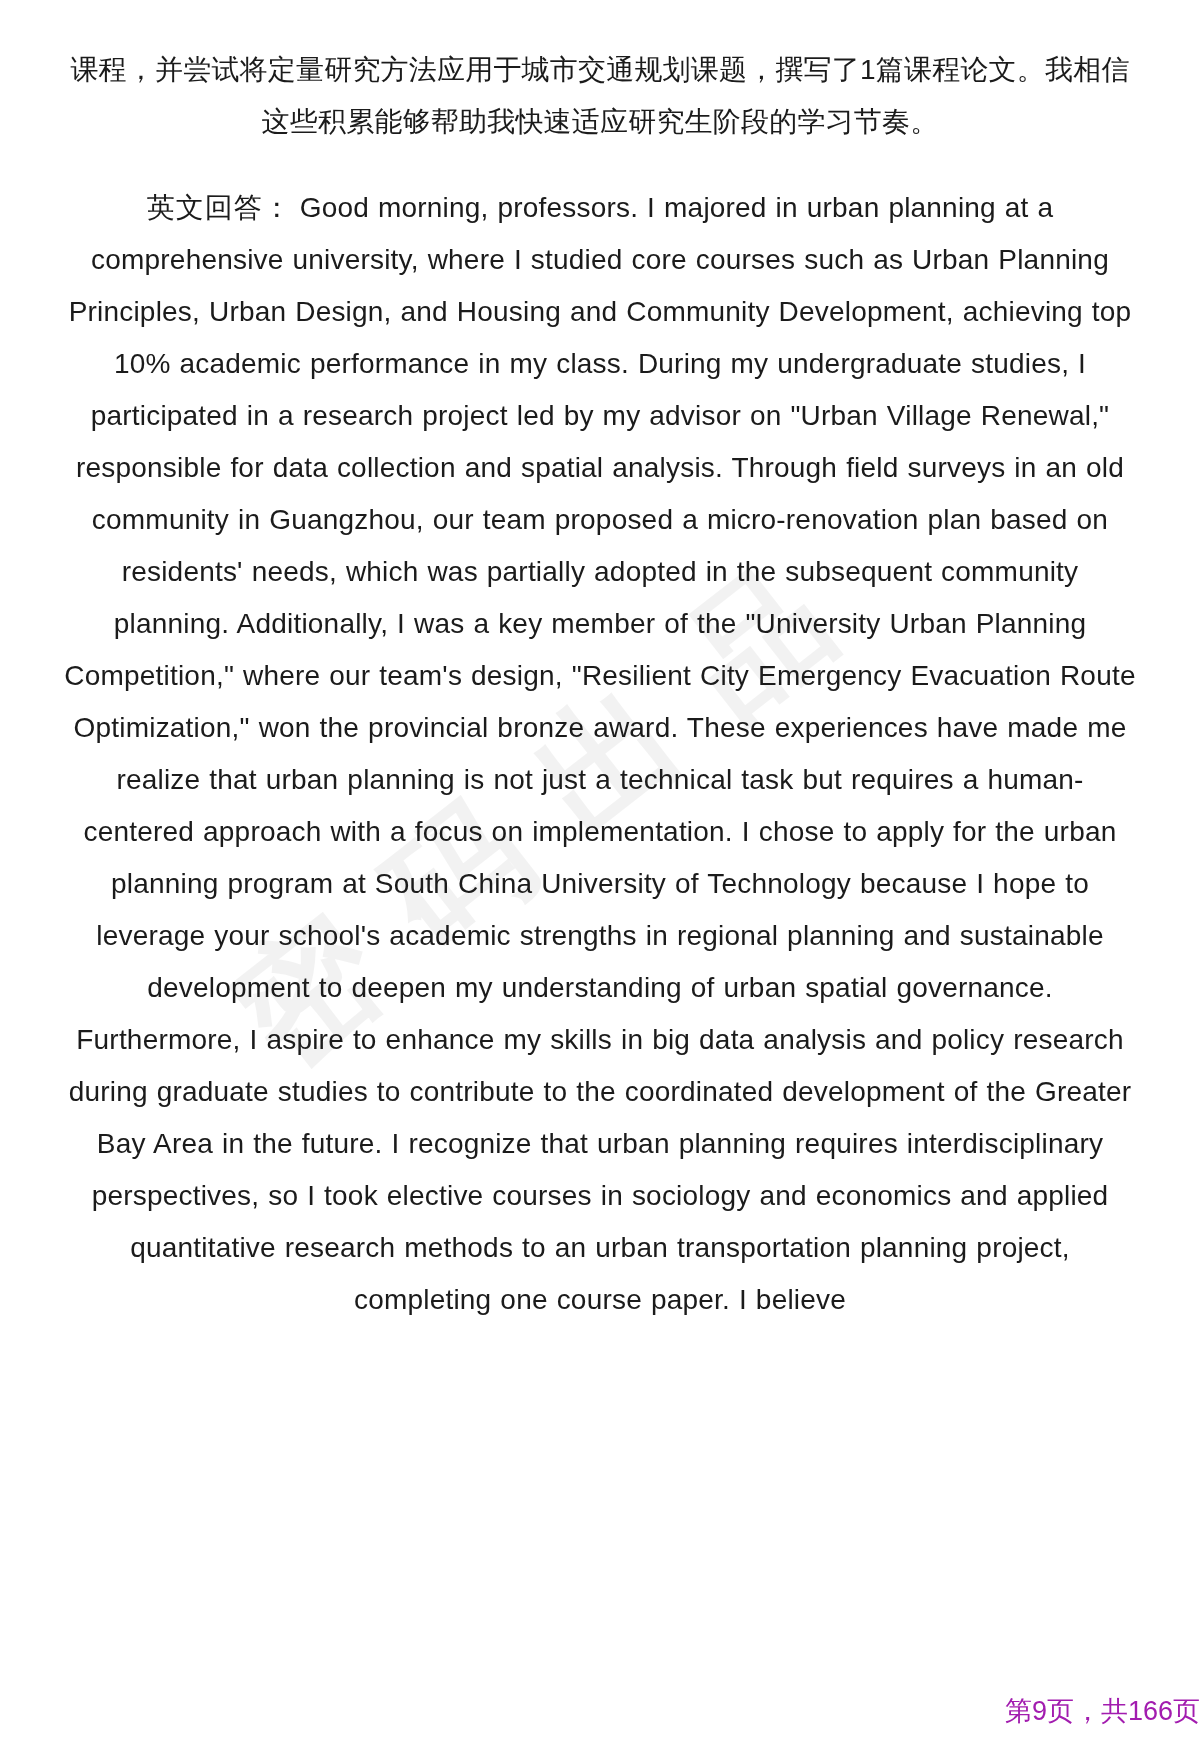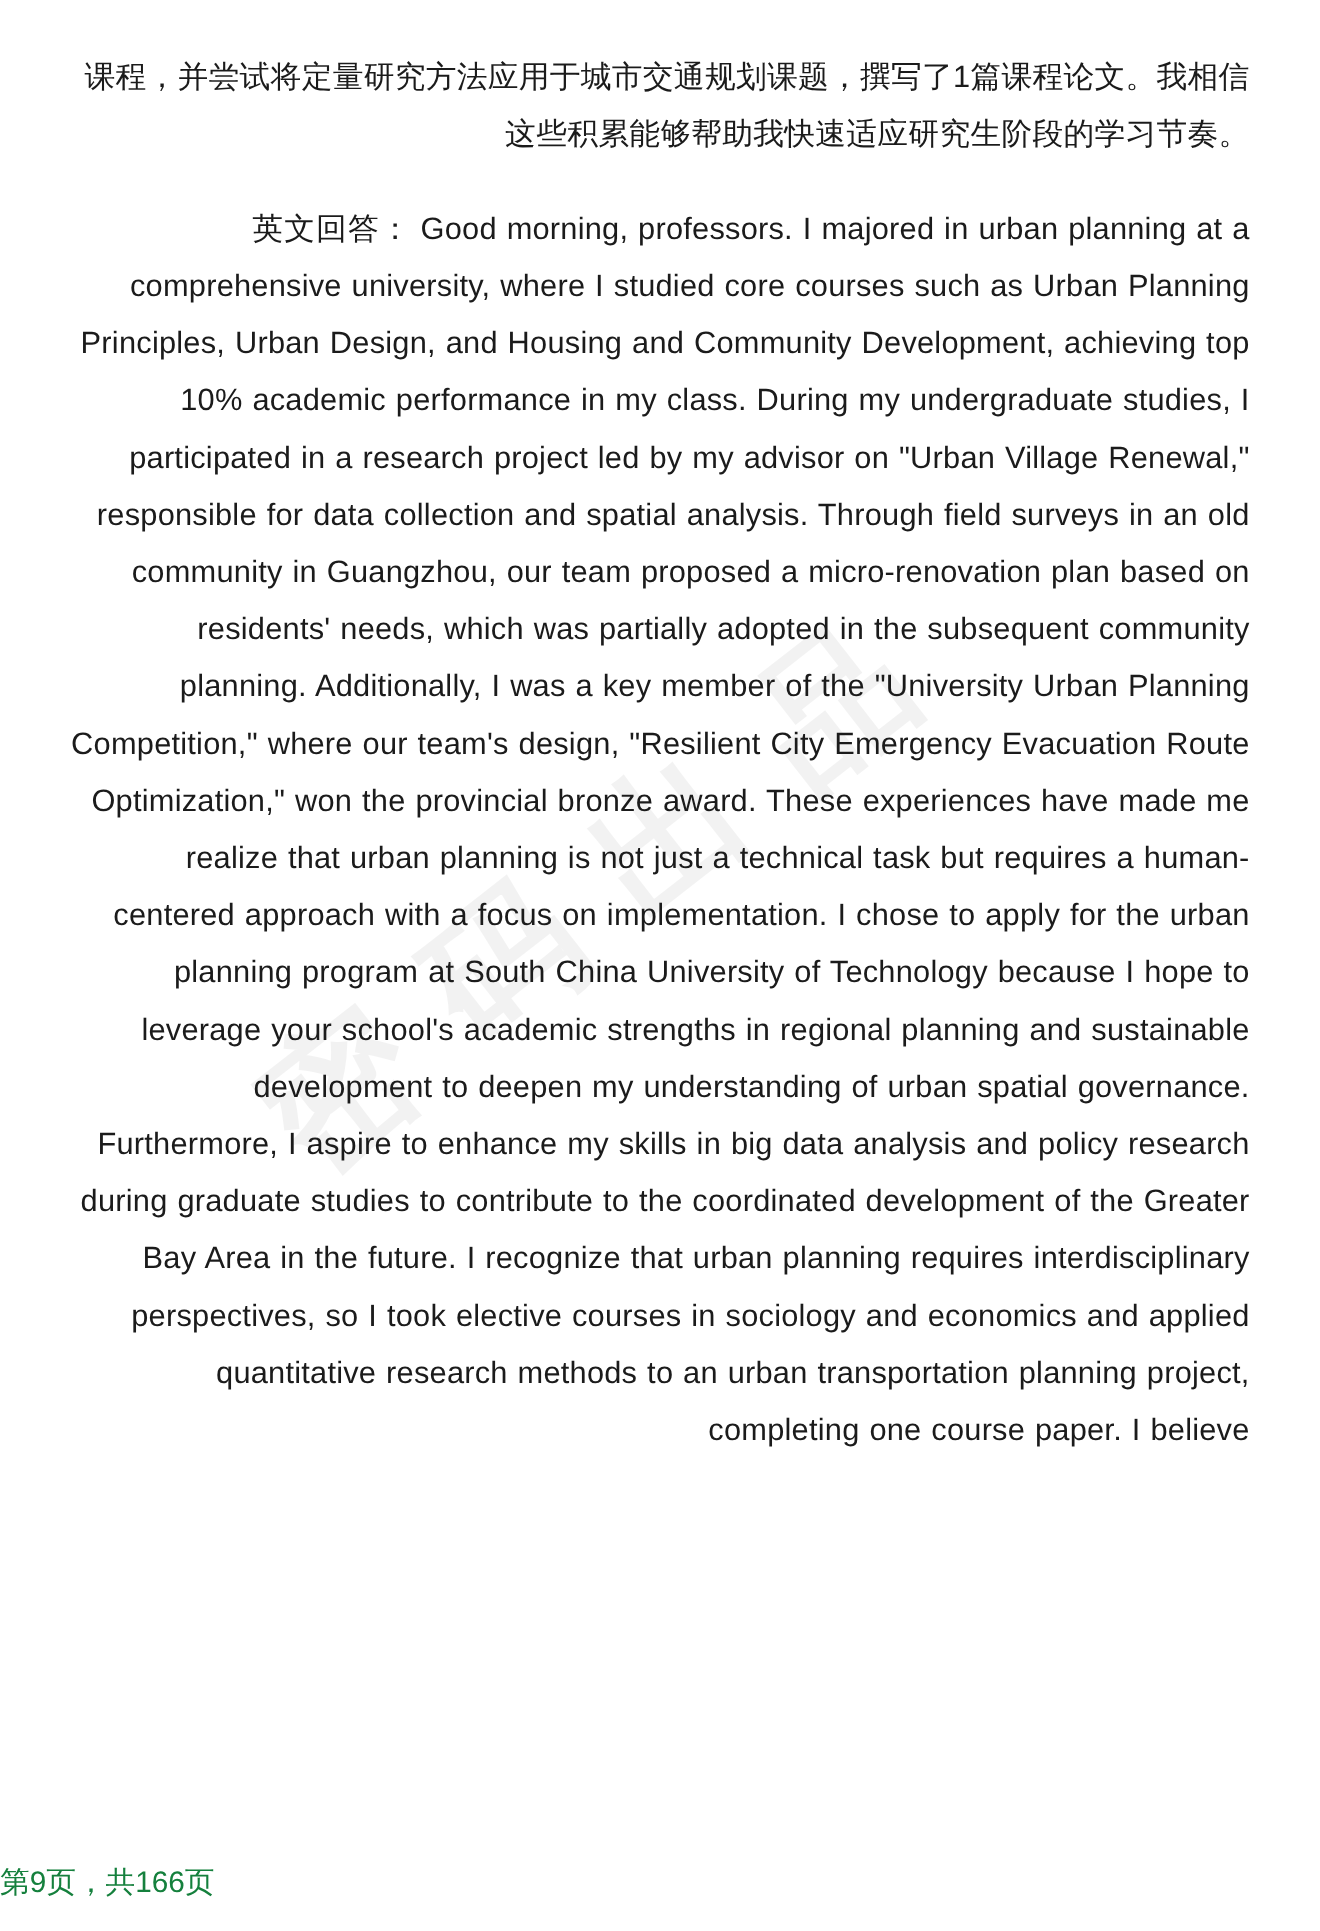--- a/index.html
+++ b/index.html
@@ -20,37 +20,37 @@
     width: 100%;
     height: 100%;
     box-sizing: border-box;
     padding: 44px 64px 0 64px;
     z-index: 1;
   }
   .body-par {
     font-size: 28px;
     line-height: 52px;
     margin: 0 0 34px 0;
-    text-align: right;
+    text-align: center;
     letter-spacing: 0.2px;
     word-spacing: 1px;
   }
   .answer-label {
     letter-spacing: 1px;
     margin-right: 8px;
   }
   .page-footer {
     position: absolute;
     left: 0;
     right: 0;
     bottom: 24px;
-    text-align: left;
+    text-align: right;
     font-size: 27px;
     line-height: 40px;
-    color: #15803d;
+    color: #a21caf;
     z-index: 2;
   }
   .watermark {
     position: absolute;
     top: 800px;
     left: 555px;
     transform: translate(-50%, -50%) rotate(-38deg);
     font-size: 135px;
     font-weight: bold;
     letter-spacing: 55px;

